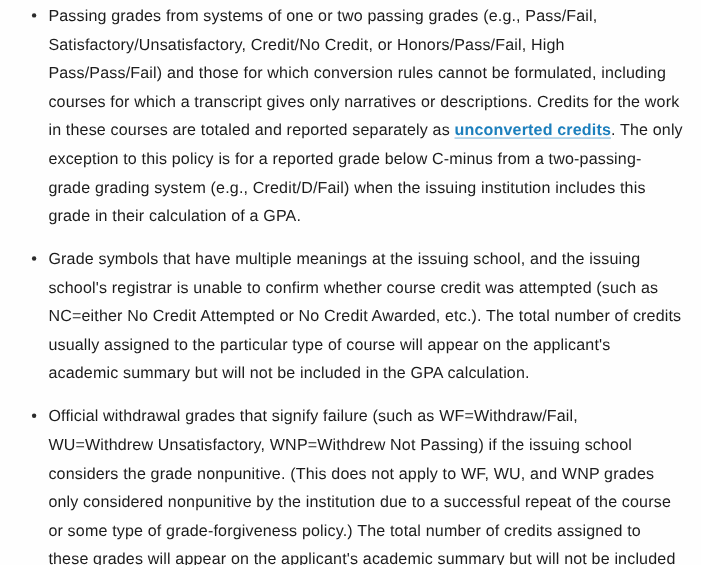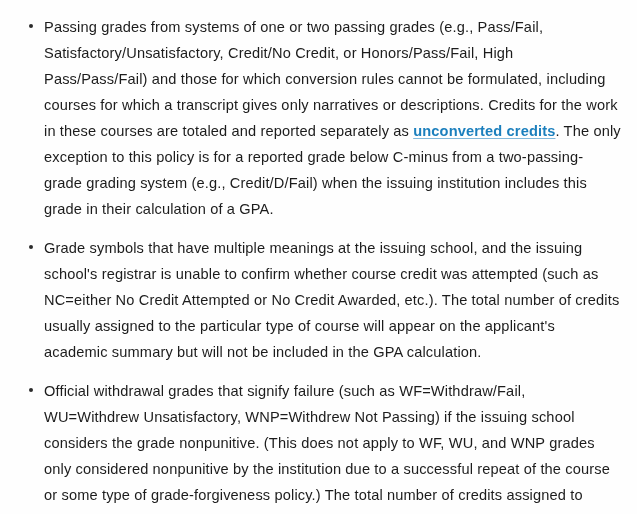--- a/index.html
+++ b/index.html
@@ -29,21 +29,21 @@
 
   ul.bullet-list {
     list-style: none;
     margin: 0;
     padding: 0;
     padding-top: 2px;
   }
 
   li.bullet-item {
     position: relative;
-    margin: 12px 0 13px 0;
+    margin: 0 0 13px 0;
     padding-left: 44px;
     padding-right: 16px;
     font-size: 14.6px;
     line-height: 26px;
     color: #1c1c1c;
     letter-spacing: 0.01em;
     text-align: left;
   }
 
   li.bullet-item:last-child {

